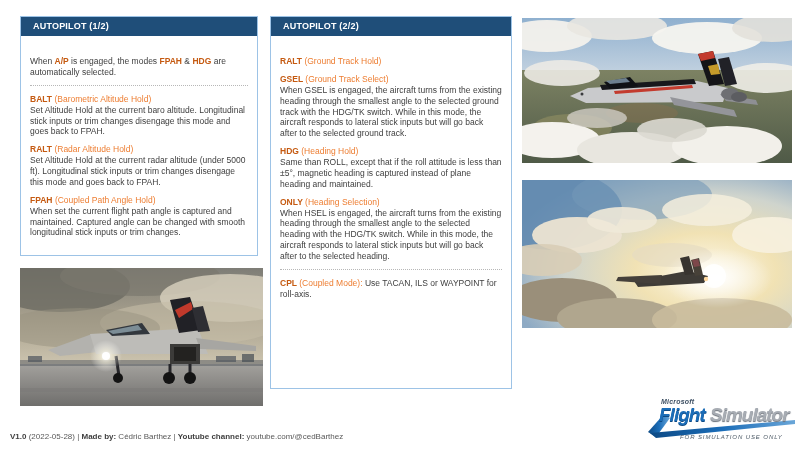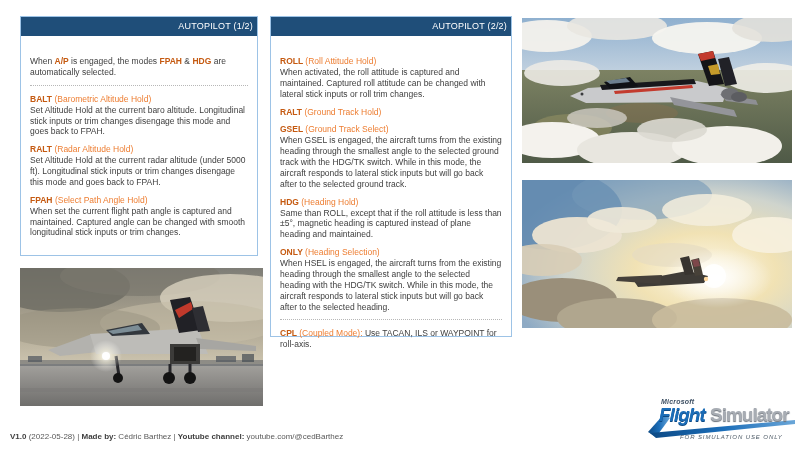--- a/index.html
+++ b/index.html
@@ -12,28 +12,28 @@
     font-family: "Liberation Sans", sans-serif;
   }
 
   
   .panel {
     position: absolute;
     border: 1px solid #9dc3e6;
     background: #ffffff;
   }
   .panel-left  { left: 20px;  top: 16px; width: 238px; height: 240px; }
-  .panel-right { left: 270px; top: 16px; width: 242px; height: 321px; }
+  .panel-right { left: 270px; top: 16px; width: 242px; height: 373px; }
   .panel-header {
     background: #1f4e79;
     color: #ffffff;
     font-size: 9px;
-    font-weight: normal;
-    text-align: right;
-    padding: 4px 4px 5px;
+    font-weight: bold;
+    text-align: left;
+    padding: 4px 12px 5px;
     letter-spacing: .2px;
   }
   .panel-content {
     padding: 20px 9px 5px;
     font-size: 8.5px;
     line-height: 1.28;
     color: #404040;
   }
   .section { margin-bottom: 7px; }
   .rich-intro { margin-bottom: 6px; }
@@ -73,21 +73,21 @@
   }
   .mfs-flight {
     position: absolute; left: 11px; top: 7px;
     font-size: 19px; font-weight: bold; font-style: italic;
     letter-spacing: -1px;
     color: #1b6db8;
     text-shadow: 0 1px 0 #0d4a85;
   }
   .mfs-simulator {
     position: absolute; left: 62px; top: 7px;
-    font-size: 19px; font-weight: bold; 
+    font-size: 19px; font-weight: bold; font-style: italic;
     letter-spacing: -1px;
     color: #a7acb3;
     text-shadow: 0 1px 1px #6e747c;
   }
   .mfs-tagline {
     position: absolute; left: 32px; top: 37px;
     font-size: 6px; letter-spacing: .9px;
     color: #4d5a66; font-style: italic;
   }
 </style>
@@ -101,33 +101,29 @@
       <div class="divider"></div>
       <div class="section">
         <div><span class="kw">BALT </span><span class="sub">(Barometric Altitude Hold)</span></div>
         <div class="body-text">Set Altitude Hold at the current baro altitude. Longitudinal stick inputs or trim changes disengage this mode and goes back to FPAH.</div>
       </div>
       <div class="section">
         <div><span class="kw">RALT </span><span class="sub">(Radar Altitude Hold)</span></div>
         <div class="body-text">Set Altitude Hold at the current radar altitude (under 5000 ft). Longitudinal stick inputs or trim changes disengage this mode and goes back to FPAH.</div>
       </div>
       <div class="section">
-        <div><span class="kw">FPAH </span><span class="sub">(Select Path Angle Hold)</span></div>
+        <div><span class="kw">FPAH </span><span class="sub">(Coupled Path Angle Hold)</span></div>
         <div class="body-text">When set the current flight path angle is captured and maintained. Captured angle can be changed with smooth longitudinal stick inputs or trim changes.</div>
       </div>
     </div>
 </div>
 
 <div class="panel panel-right">
   <div class="panel-header">AUTOPILOT (2/2)</div>
   <div class="panel-content">
-      <div class="section">
-        <div><span class="kw">ROLL </span><span class="sub">(Roll Attitude Hold)</span></div>
-        <div class="body-text">When activated, the roll attitude is captured and maintained. Captured roll attitude can be changed with lateral stick inputs or roll trim changes.</div>
-      </div>
       <div class="section">
         <div><span class="kw">RALT </span><span class="sub">(Ground Track Hold)</span></div>
       </div>
       <div class="section">
         <div><span class="kw">GSEL </span><span class="sub">(Ground Track Select)</span></div>
         <div class="body-text">When GSEL is engaged, the aircraft turns from the existing heading through the smallest angle to the selected ground track with the HDG/TK switch. While in this mode, the aircraft responds to lateral stick inputs but will go back after to the selected ground track.</div>
       </div>
       <div class="section">
         <div><span class="kw">HDG </span><span class="sub">(Heading Hold)</span></div>
         <div class="body-text">Same than ROLL, except that if the roll attitude is less than ±5°, magnetic heading is captured instead of plane heading and maintained.</div>

